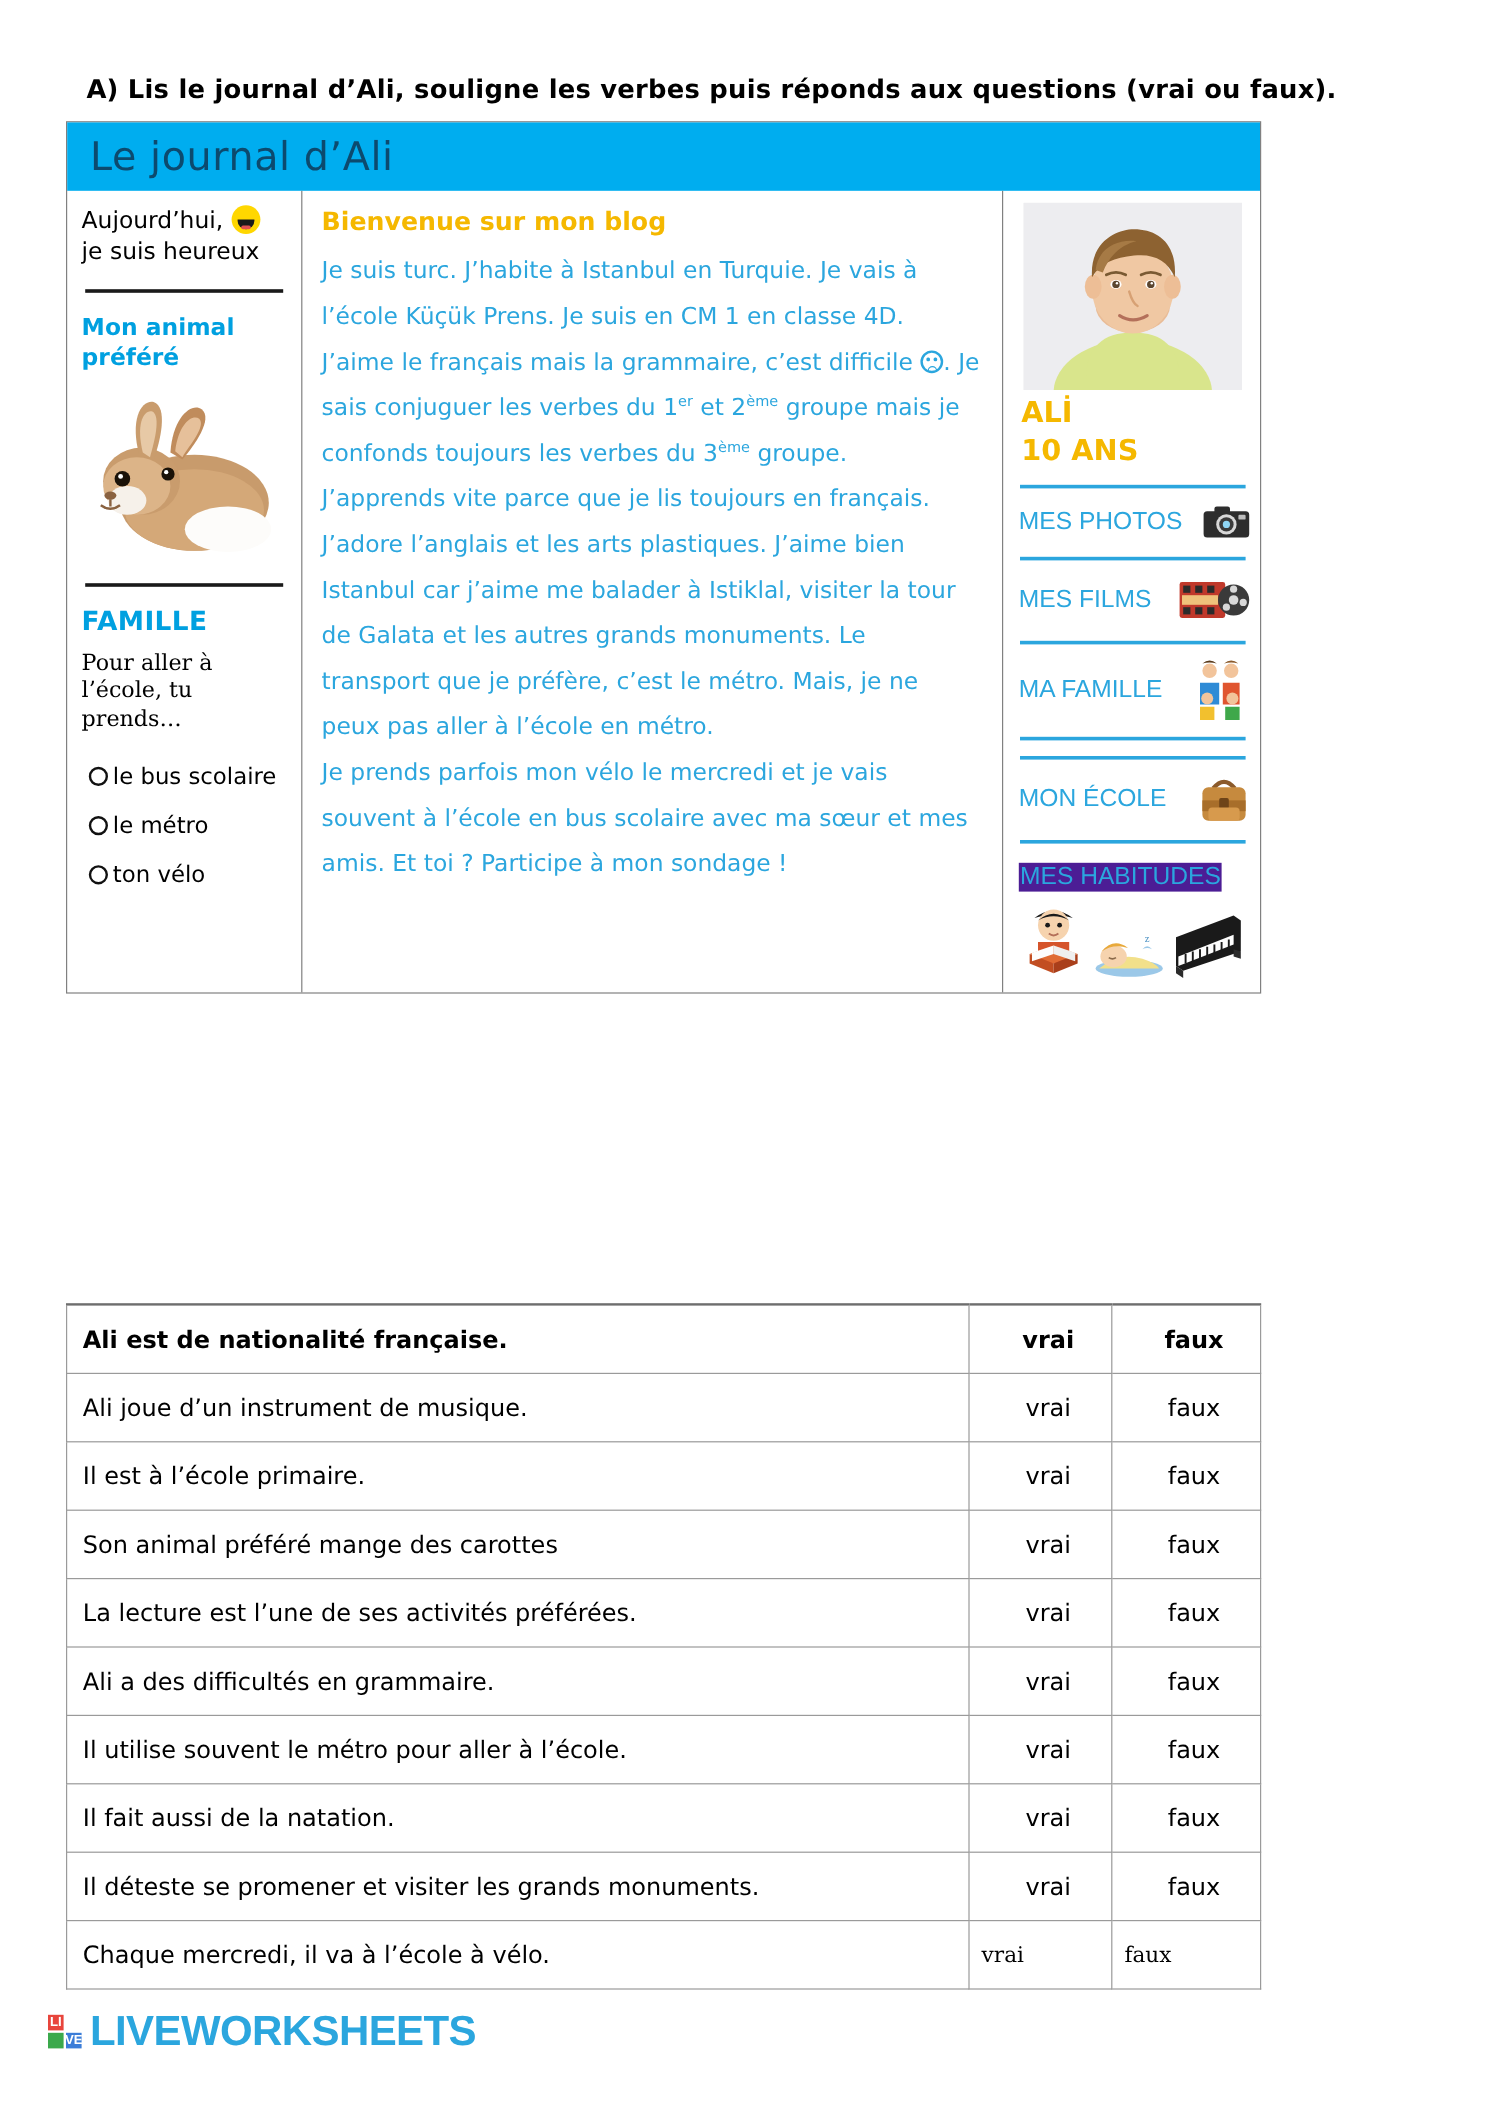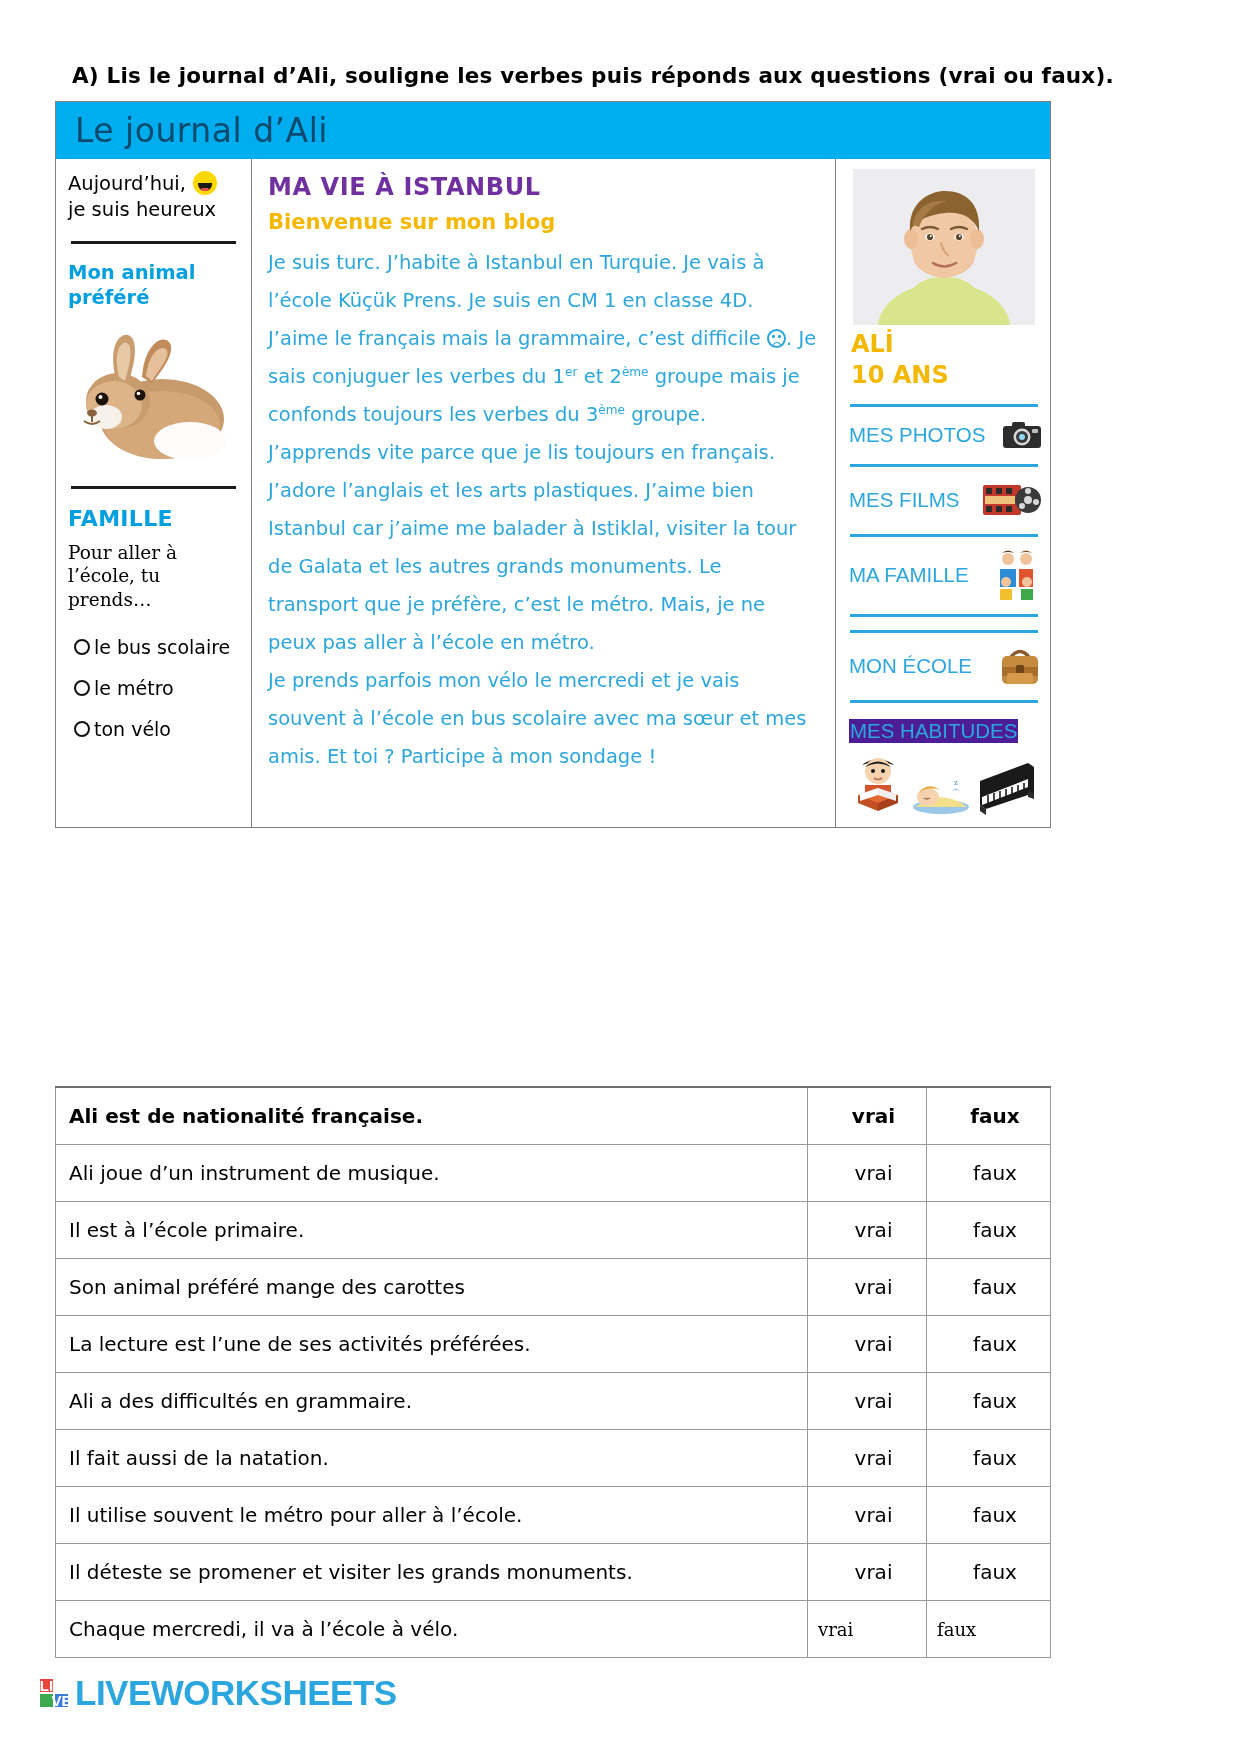--- a/index.html
+++ b/index.html
@@ -328,21 +328,21 @@
     grid-template-columns: 13px 13px;
     grid-template-rows: 13px 13px;
     gap: 2px;
     margin-right: 7px;
   }
   .lw-logo div {
     display: flex;
     align-items: center;
     justify-content: center;
     font-family: "Liberation Sans", sans-serif;
-    font-size: 15px;
+    font-size: 11px;
     color: #fff;
     font-weight: bold;
     line-height: 1;
   }
   .lw-a { background: #E8453C; }
   .lw-b { background: #FFFFFF; color: #333 !important; }
   .lw-c { background: #3BA94C; }
   .lw-d { background: #3B7DD8; }
   .footer-text {
     font-family: "Liberation Sans", sans-serif;
@@ -416,21 +416,20 @@
           <span class="radio"></span>
           <span class="opt-label">le métro</span>
         </div>
         <div class="opt-row">
           <span class="radio"></span>
           <span class="opt-label">ton vélo</span>
         </div>
       </div>
 
       <div class="col-mid">
-        <div class="mid-title">MA VIE À ISTANBUL</div>
         <div class="mid-sub">Bienvenue sur mon blog</div>
 
         <p class="mid-para">Je suis turc.  J’habite à Istanbul en Turquie. Je vais à l’école Küçük Prens. Je suis en CM 1 en classe 4D.</p>
 
         <p class="mid-para"><span>J’aime le français mais la grammaire, c’est difficile </span><span class="frowny"></span><span>. Je sais conjuguer les verbes du 1</span><sup>er</sup><span> et 2</span><sup>ème</sup><span> groupe mais je confonds toujours les verbes du 3</span><sup>ème</sup><span> groupe.</span></p>
 
         <p class="mid-para">J’apprends vite parce que je lis toujours en français.</p>
         <p class="mid-para">J’adore l’anglais et les arts plastiques. J’aime bien Istanbul car j’aime me balader à Istiklal, visiter la tour de Galata et les autres grands monuments. Le transport que je préfère, c’est le métro. Mais, je ne peux pas aller à l’école en métro.</p>
         <p class="mid-para">Je prends parfois mon vélo le mercredi et je vais souvent à l’école en bus scolaire avec ma sœur et mes amis. Et toi ? Participe à mon sondage !</p>
       </div>
@@ -618,26 +617,26 @@
         <td class="q-text">La lecture est l’une de ses activités préférées.</td>
         <td class="q-vrai col-vrai">vrai</td>
         <td class="q-faux col-faux">faux</td>
       </tr>
       <tr>
         <td class="q-text">Ali a des difficultés en grammaire.</td>
         <td class="q-vrai col-vrai">vrai</td>
         <td class="q-faux col-faux">faux</td>
       </tr>
       <tr>
+        <td class="q-text">Il utilise souvent le métro pour aller à l’école.</td>
+        <td class="q-vrai col-vrai">vrai</td>
+        <td class="q-faux col-faux">faux</td>
+      </tr>
+      <tr>
         <td class="q-text">Il fait aussi de la natation.</td>
-        <td class="q-vrai col-vrai">vrai</td>
-        <td class="q-faux col-faux">faux</td>
-      </tr>
-      <tr>
-        <td class="q-text">Il utilise souvent le métro pour aller à l’école.</td>
         <td class="q-vrai col-vrai">vrai</td>
         <td class="q-faux col-faux">faux</td>
       </tr>
       <tr>
         <td class="q-text">Il déteste se promener et visiter les grands monuments.</td>
         <td class="q-vrai col-vrai">vrai</td>
         <td class="q-faux col-faux">faux</td>
       </tr>
       <tr class="row-last">
         <td class="q-text">Chaque mercredi, il va à l’école à vélo.</td>

